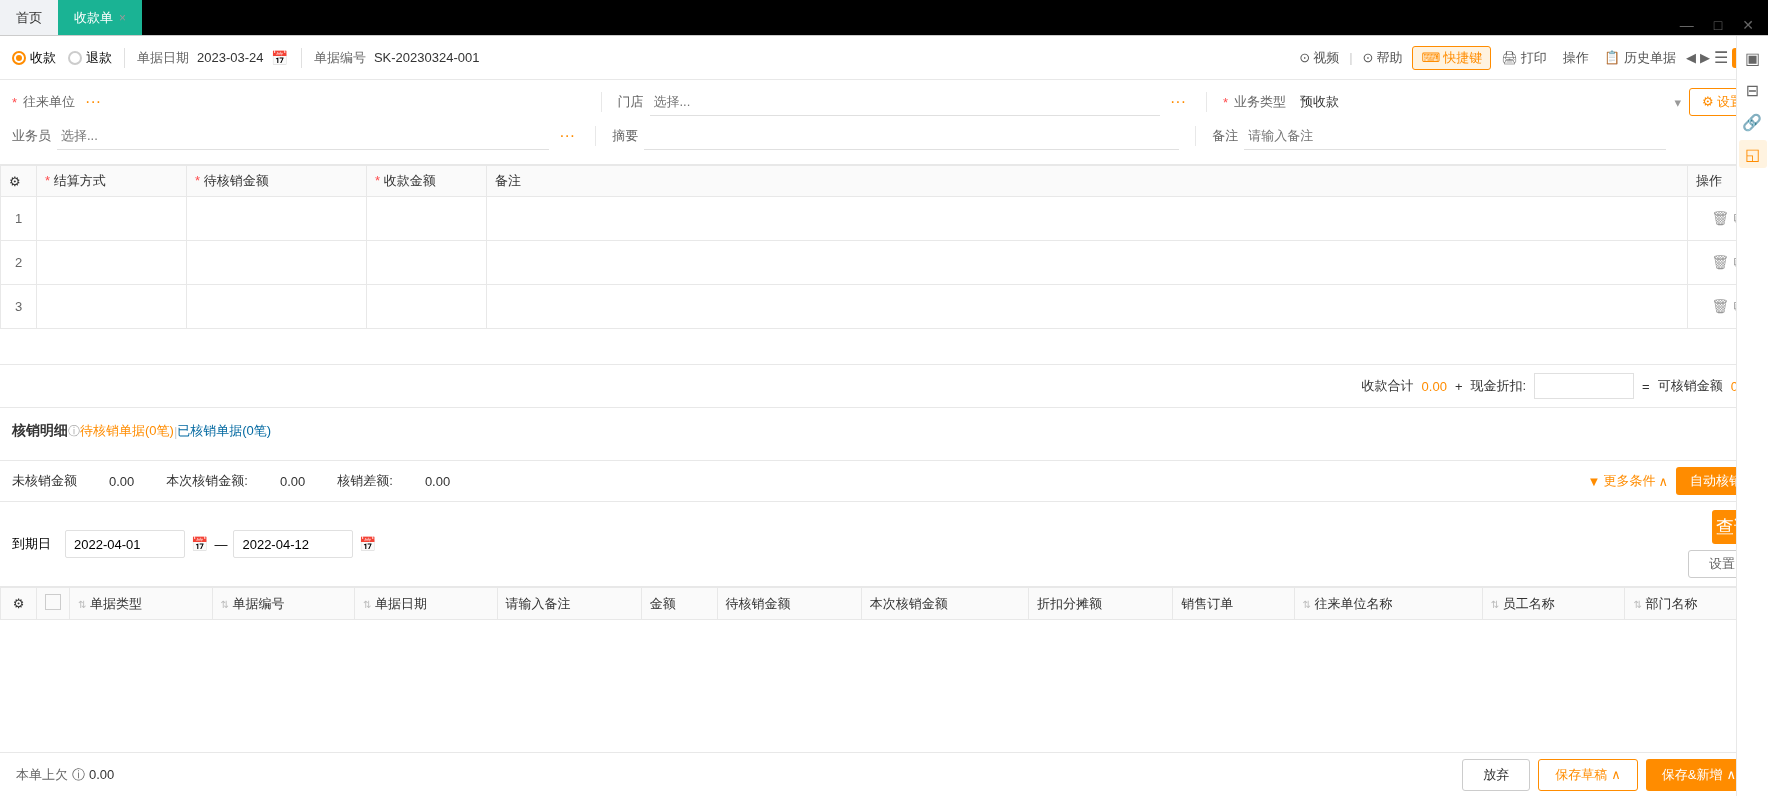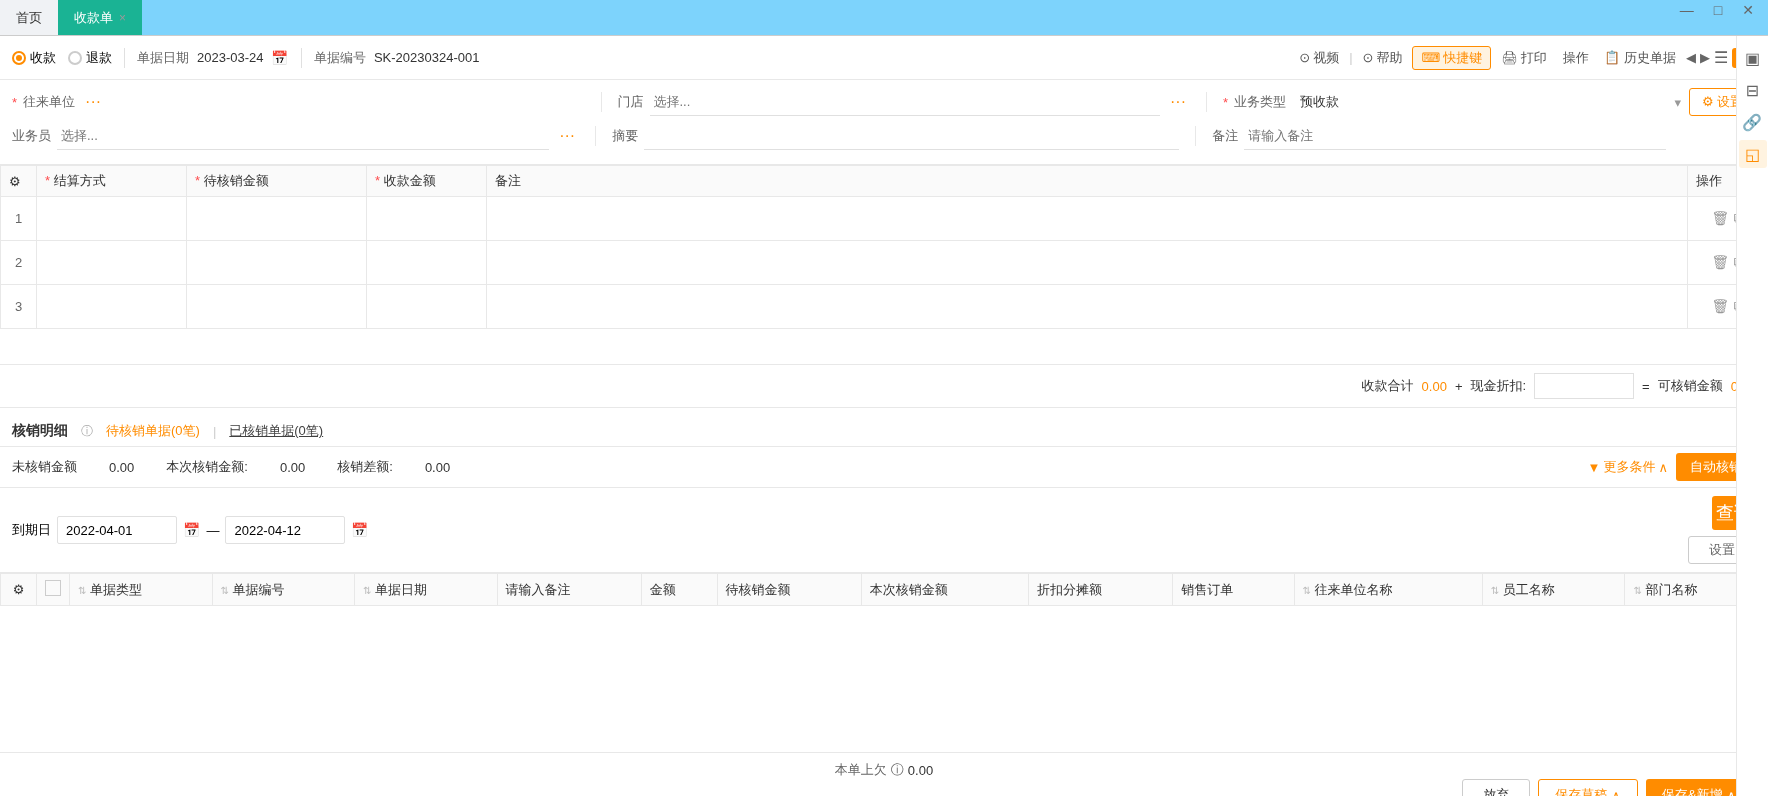--- a/index.html
+++ b/index.html
@@ -1,21 +1,21 @@
 <!DOCTYPE html>
 <html><head>
   <meta charset="utf-8">
   <style>
     * { box-sizing: border-box; margin: 0; padding: 0; font-family: 'Microsoft YaHei', Arial, sans-serif; font-size: 13px; }
     body { background: #f0f2f5; width: 1768px; min-height: 796px; overflow: hidden; }
 
     
     .tab-bar {
-      display: flex; align-items: flex-start;
-      background: #7dd3fc; height: 36px;
+      display: flex; align-items: flex-end;
+      background: #000000; height: 36px;
       border-bottom: 1px solid #ccc;
     }
     .tab-home {
       padding: 0 16px; height: 100%; display: flex; align-items: center;
       background: #f0f2f5; color: #333; cursor: pointer; font-size: 13px;
     }
     .tab-active {
       padding: 0 16px; height: 100%; display: flex; align-items: center;
       background: #fff; color: #333; cursor: pointer; font-size: 13px; position: relative;
     }
@@ -127,22 +127,22 @@
     .summary-input {
       width: 100px; height: 26px; border: 1px solid #e0e0e0;
       outline: none; padding: 0 4px; text-align: right;
     }
 
     
     .hexiao-section {
       background: #fff; margin-top: 4px; flex: none;
     }
     .hexiao-header {
-      padding: 10px 12px 6px;
-      display: flex; align-items: center; gap: 13px;
+      padding: 10px 12px 20px;
+      display: flex; align-items: center; gap: 0;
       border-bottom: 1px solid #e8e8e8;
     }
     .hexiao-title { font-size: 14px; font-weight: 600; color: #333; }
     .hexiao-tab {
       color: #ff8c00; cursor: pointer; font-size: 13px;
     }
     .info-icon { color: #aaa; cursor: pointer; font-size: 12px; }
 
     .hexiao-stats {
       padding: 6px 12px;
@@ -192,21 +192,21 @@
       padding: 6px 8px; text-align: left; font-weight: normal;
       color: #333; white-space: nowrap;
     }
     .sort-icon { color: #bbb; font-size: 10px; }
 
     
     .footer {
       position: fixed; bottom: 0; left: 0; width: 100%;
       background: #fff; border-top: 1px solid #e8e8e8;
       padding: 8px 16px;
-      display: flex; align-items: center; height: 44px; flex-direction: column;
+      display: flex; align-items: center; height: 44px;
     }
     .footer-info { color: #666; display: flex; align-items: center; gap: 4px; }
     .footer-info-val { color: #333; font-weight: 500; }
     .footer-right { margin-left: auto; display: flex; gap: 8px; }
     .btn-abandon {
       background: #fff; color: #333; border: 1px solid #ccc;
       padding: 6px 20px; border-radius: 3px; cursor: pointer; font-size: 13px;
     }
     .btn-save-draft {
       background: #fff; color: #ff8c00; border: 1px solid #ff8c00;
@@ -435,21 +435,21 @@
     <span>可核销金额</span>
     <span class="summary-val">0.00</span>
   </div>
 
   <div class="hexiao-section">
     <div class="hexiao-header">
       <span class="hexiao-title">核销明细</span>
       <span class="info-icon">ⓘ</span>
       <span class="hexiao-tab">待核销单据(0笔)</span>
       <span style="color:#ccc;">|</span>
-      <span style="color:#404040; cursor:pointer;text-decoration:underline;">已核销单据(0笔)</span>
+      <span style="color:#0369a1; cursor:pointer;">已核销单据(0笔)</span>
     </div>
 
     <div class="hexiao-stats">
       <span>未核销金额</span>
       <span>0.00</span>
       <span>本次核销金额:</span>
       <span>0.00</span>
       <span>核销差额:</span>
       <span>0.00</span>
       <div class="hexiao-stats-right">
@@ -458,21 +458,21 @@
           <span>更多条件</span>
           <span>∧</span>
         </div>
         <button class="auto-btn">自动核销</button>
       </div>
     </div>
 
     <div class="filter-row">
       <div class="date-range">
         <span>到期日</span>
-        <input class="filter-input" type="text" value="2022-04-01" style="width: 100px;">
+        <input class="filter-input" type="text" value="2022-04-01" style="width: 100px; margin-left: 8px;">
         <span class="cal-icon">📅</span>
         <span>—</span>
         <input class="filter-input" type="text" value="2022-04-12" style="width: 100px;">
         <span class="cal-icon">📅</span>
       </div>
       <div class="filter-right">
         <button class="query-btn">查询</button>
         <button class="set-btn">设置</button>
       </div>
     </div>

